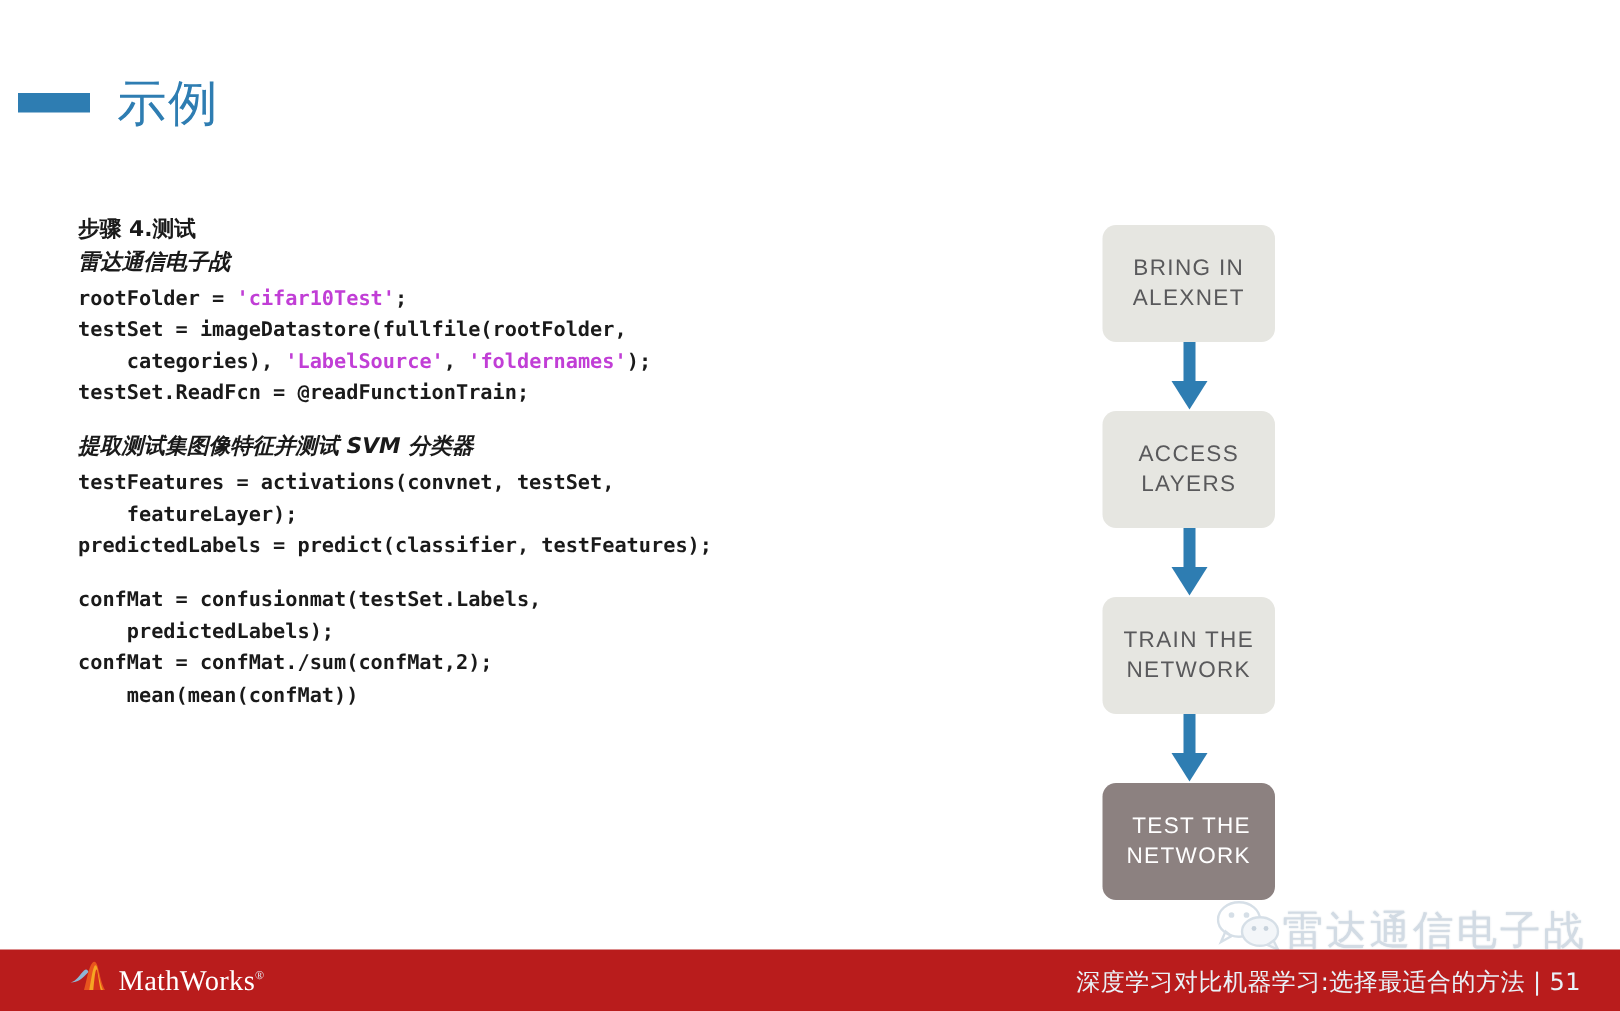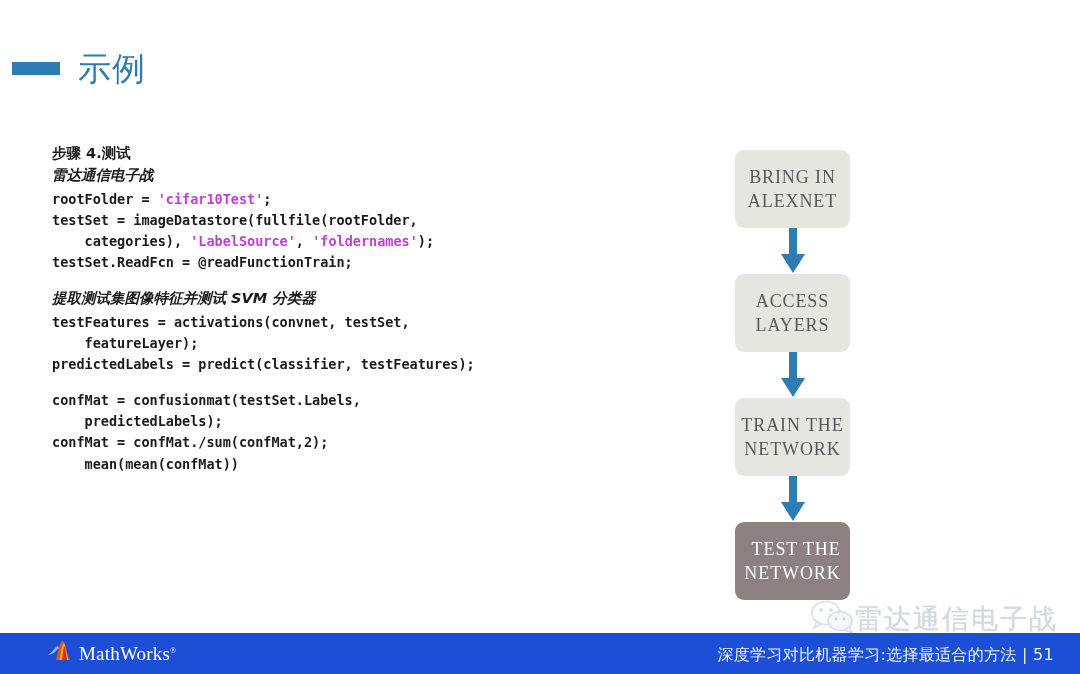--- a/index.html
+++ b/index.html
@@ -91,22 +91,22 @@
     align-items: center;
     justify-content: center;
     text-align: center;
     box-sizing: border-box;
   }
   .flow-box.active {
     background: #8c8180;
     text-align: right;
   }
   .flow-label {
-    font-family: Liberation Serif, serif;
-    font-size: 18px;
+    font-family: Liberation Sans, sans-serif;
+    font-size: 15px;
     letter-spacing: 0.9px;
     color: #59595b;
     line-height: 1.35;
     white-space: pre-line;
   }
   .flow-box.active .flow-label {
     color: #ffffff;
   }
   .flow-arrow {
     height: 46px;
@@ -132,21 +132,21 @@
     text-shadow: 0 0 1px rgba(140,160,180,0.5);
   }
 
   
   #footer-bar {
     position: absolute;
     left: 0;
     bottom: 0;
     width: 1080px;
     height: 41px;
-    background: #1d4ed8;
+    background: #b91c1c;
   }
   #footer-logo {
     position: absolute;
     left: 46px;
     top: 7px;
     display: flex;
     align-items: center;
     gap: 5px;
   }
   #footer-logo-text {

